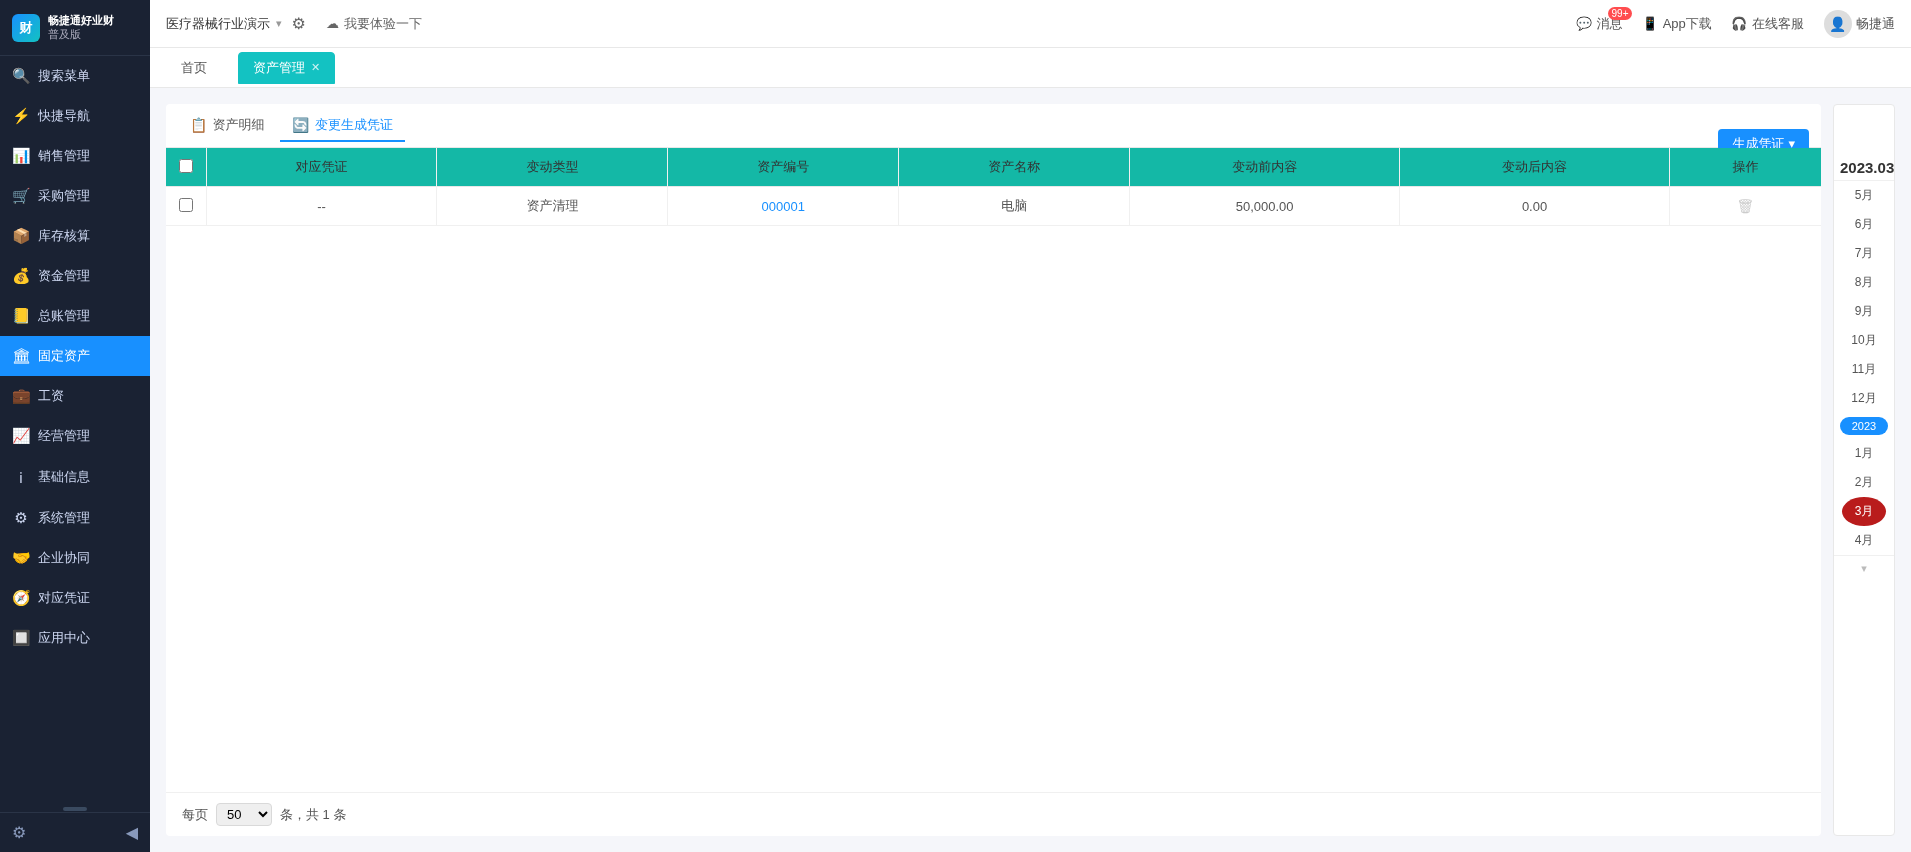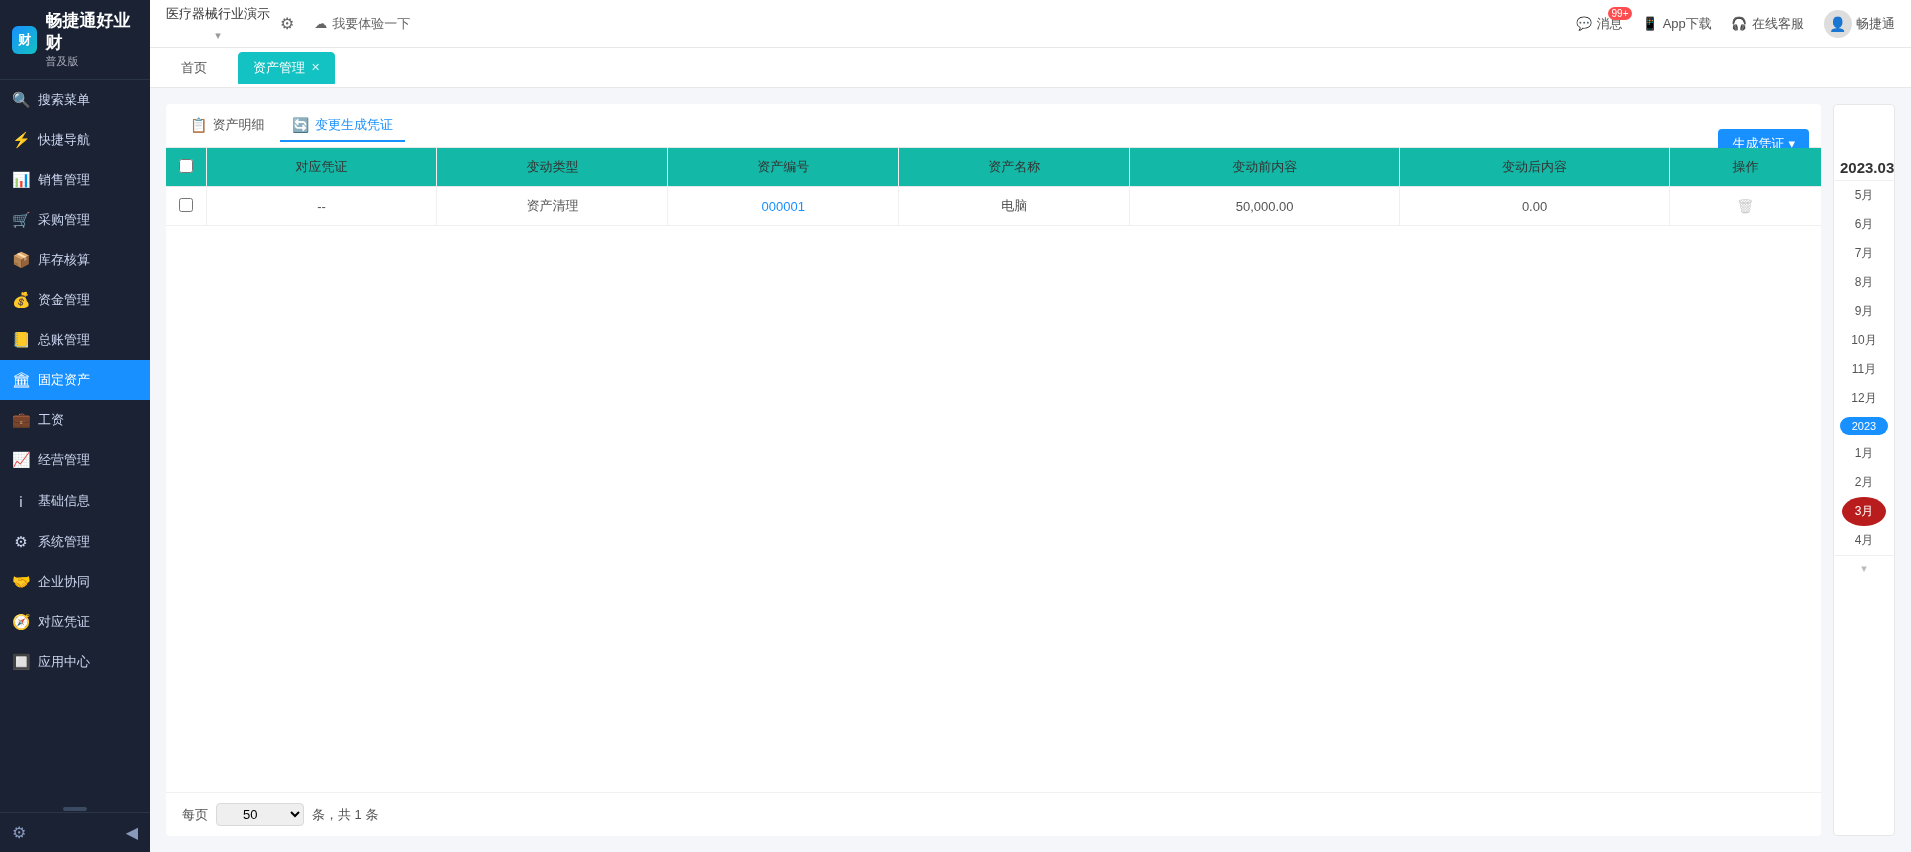--- a/index.html
+++ b/index.html
@@ -18,21 +18,21 @@
       padding: 10px 12px;
       background: #1a2233;
       border-bottom: 1px solid #2a3447;
       display: flex;
       align-items: center;
       gap: 8px;
       min-height: 56px;
     }
     .sidebar-logo-text {
       color: #fff;
-      font-size: 17px;
+      font-size: 11px;
       font-weight: bold;
       line-height: 1.3;
     }
     .sidebar-logo-sub {
       color: #aab;
       font-size: 11px;
     }
     .sidebar-nav {
       flex: 1;
       overflow-y: auto;
@@ -83,21 +83,20 @@
       height: 48px;
       flex-shrink: 0;
     }
     .topbar-company {
       display: flex;
       align-items: center;
       gap: 6px;
       color: #333;
       font-size: 13px;
       cursor: pointer;
-      flex-direction: column;
     }
     .topbar-company .chevron { color: #999; font-size: 11px; }
     .topbar-settings {
       margin-left: 10px;
       color: #666;
       cursor: pointer;
       font-size: 16px;
     }
     .topbar-experience {
       margin-left: 20px;
@@ -280,21 +279,21 @@
       display: flex;
       align-items: center;
       gap: 8px;
       font-size: 13px;
       color: #555;
       border-top: 1px solid #f0f0f0;
     }
     .page-size-select {
       border: 1px solid #d9d9d9;
       border-radius: 4px;
-      padding: 2px 22px;
+      padding: 2px 6px;
       font-size: 13px;
       cursor: pointer;
     }
 
     
     .date-panel {
       width: 60px;
       background: #fff;
       border-radius: 4px;
       display: flex;

